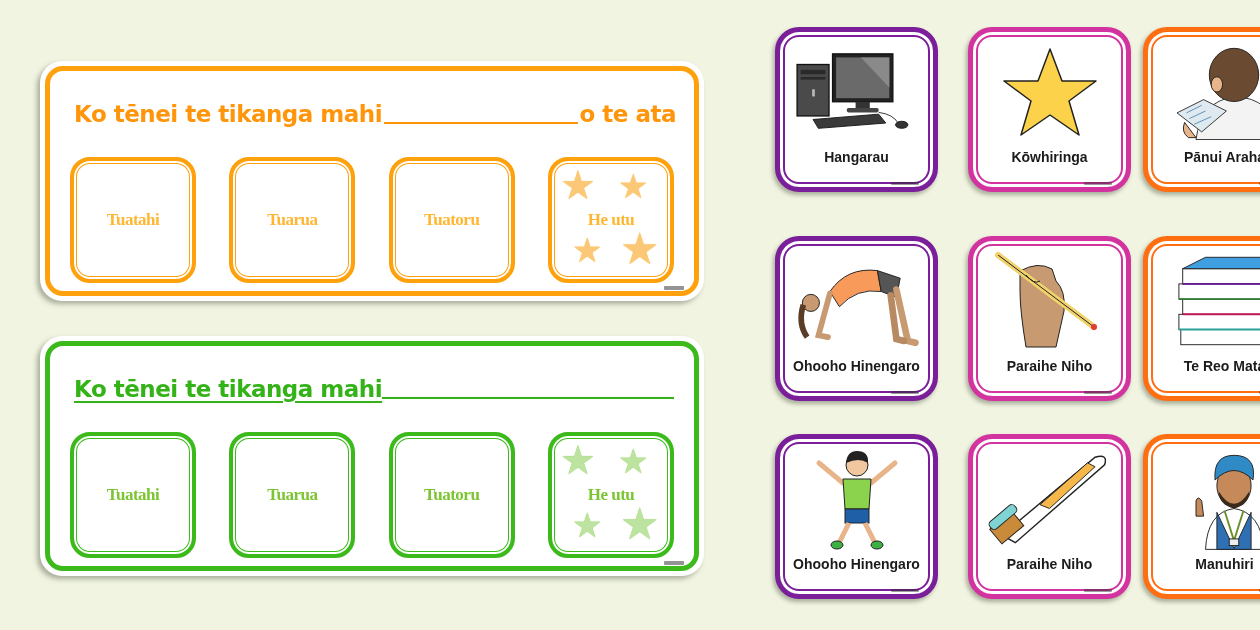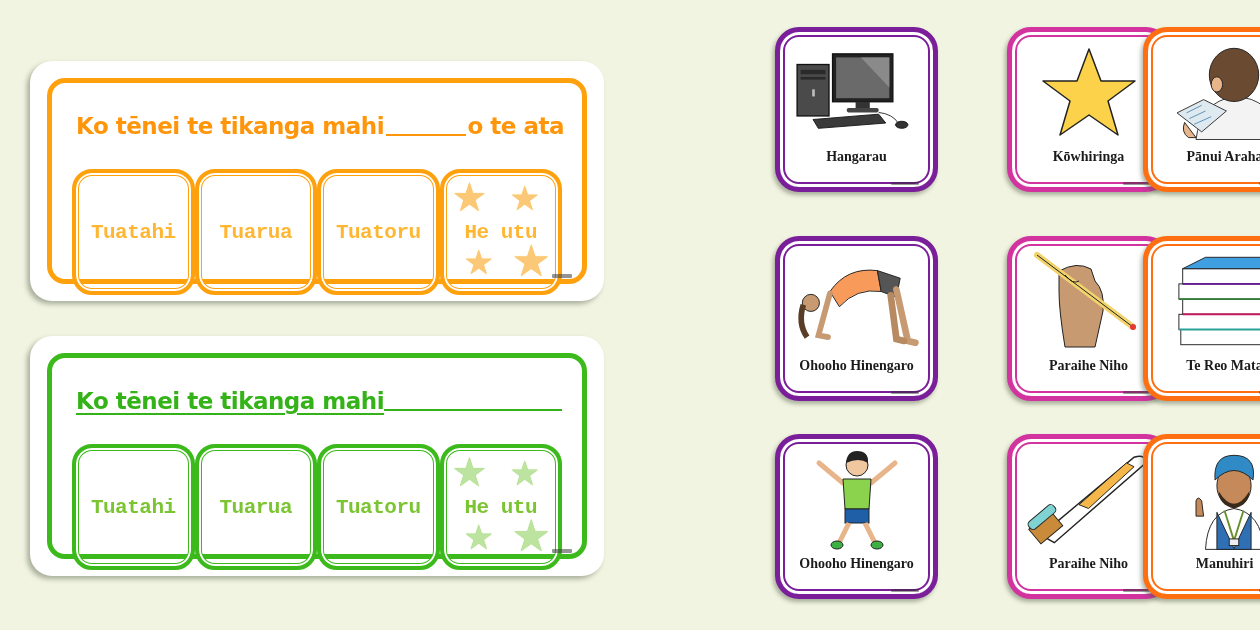--- a/index.html
+++ b/index.html
@@ -6,27 +6,27 @@
   html, body { width: 1260px; height: 630px; overflow: hidden; }
   body {
     background: #f1f4e1;
     font-family: "DejaVu Sans", sans-serif;
     position: relative;
   }
 
   
   .board {
     position: absolute;
-    left: 30px;
-    width: 574px;
+    left: 40px;
+    width: 664px;
     height: 240px;
     background: #ffffff;
     border-radius: 22px;
     box-shadow: -3px 3px 5px rgba(80,90,70,0.45);
-    padding: 17px;
+    padding: 5px;
   }
   .board-inner {
     width: 100%; height: 100%;
     border-radius: 18px;
     border: 5px solid var(--accent);
     position: relative;
   }
   .board.morning { top: 61px; --accent: #ffa10d; --text: #ff950a; --soft: #ffb733; --star: #fbc878; }
   .board.evening { top: 336px; --accent: #3cba1c; --text: #33b317; --soft: #7cc532; --star: #bde3a0; }
 
@@ -58,23 +58,23 @@
   .step-box {
     width: 126px; height: 126px;
     border: 4px solid var(--accent);
     border-radius: 20px;
     box-shadow: inset 0 0 0 2px #ffffff, inset 0 0 0 3px var(--accent);
     display: flex; align-items: center; justify-content: center;
     position: relative;
     cursor: pointer;
   }
   .step-label {
-    font-family: Liberation Mono, monospace;
+    font-family: Liberation Serif, serif;
     font-weight: bold;
-    font-size: 21px;
+    font-size: 17px;
     color: var(--soft);
     letter-spacing: -0.5px;
   }
   .reward-box .step-label { position: relative; z-index: 2; }
   .star {
     position: absolute;
     color: var(--star);
     line-height: 1;
     text-shadow: 0 0 1px var(--soft);
   }
@@ -105,30 +105,30 @@
   .card.pink   { --c: #d2339f; }
   .card.orange { --c: #ff6e10; }
 
   .card-art {
     position: absolute; left: 10px; right: 10px; top: 10px; height: 100px;
     display: flex; align-items: center; justify-content: center;
   }
   .card-label {
     position: absolute; left: 0; right: 0; bottom: 22px;
     text-align: center;
-    font-family: Liberation Serif, serif;
+    font-family: Liberation Sans, sans-serif;
     font-weight: bold;
     font-size: 14px;
     color: #1b1b1b;
     white-space: nowrap;
   }
   .card .watermark { right: 14px; bottom: 2px; width: 28px; height: 3px; background: rgba(40,40,40,0.45); }
 
   .c1 { left: 775px; }
-  .c2 { left: 968px; margin-left: 39px; }
+  .c2 { left: 968px; }
   .c3 { left: 1143px; }
   .r1 { top: 27px; }
   .r2 { top: 236px; }
   .r3 { top: 434px; }
 </style>
 </head>
 <body>
 
 <div class="board morning">
   <div class="board-inner">

